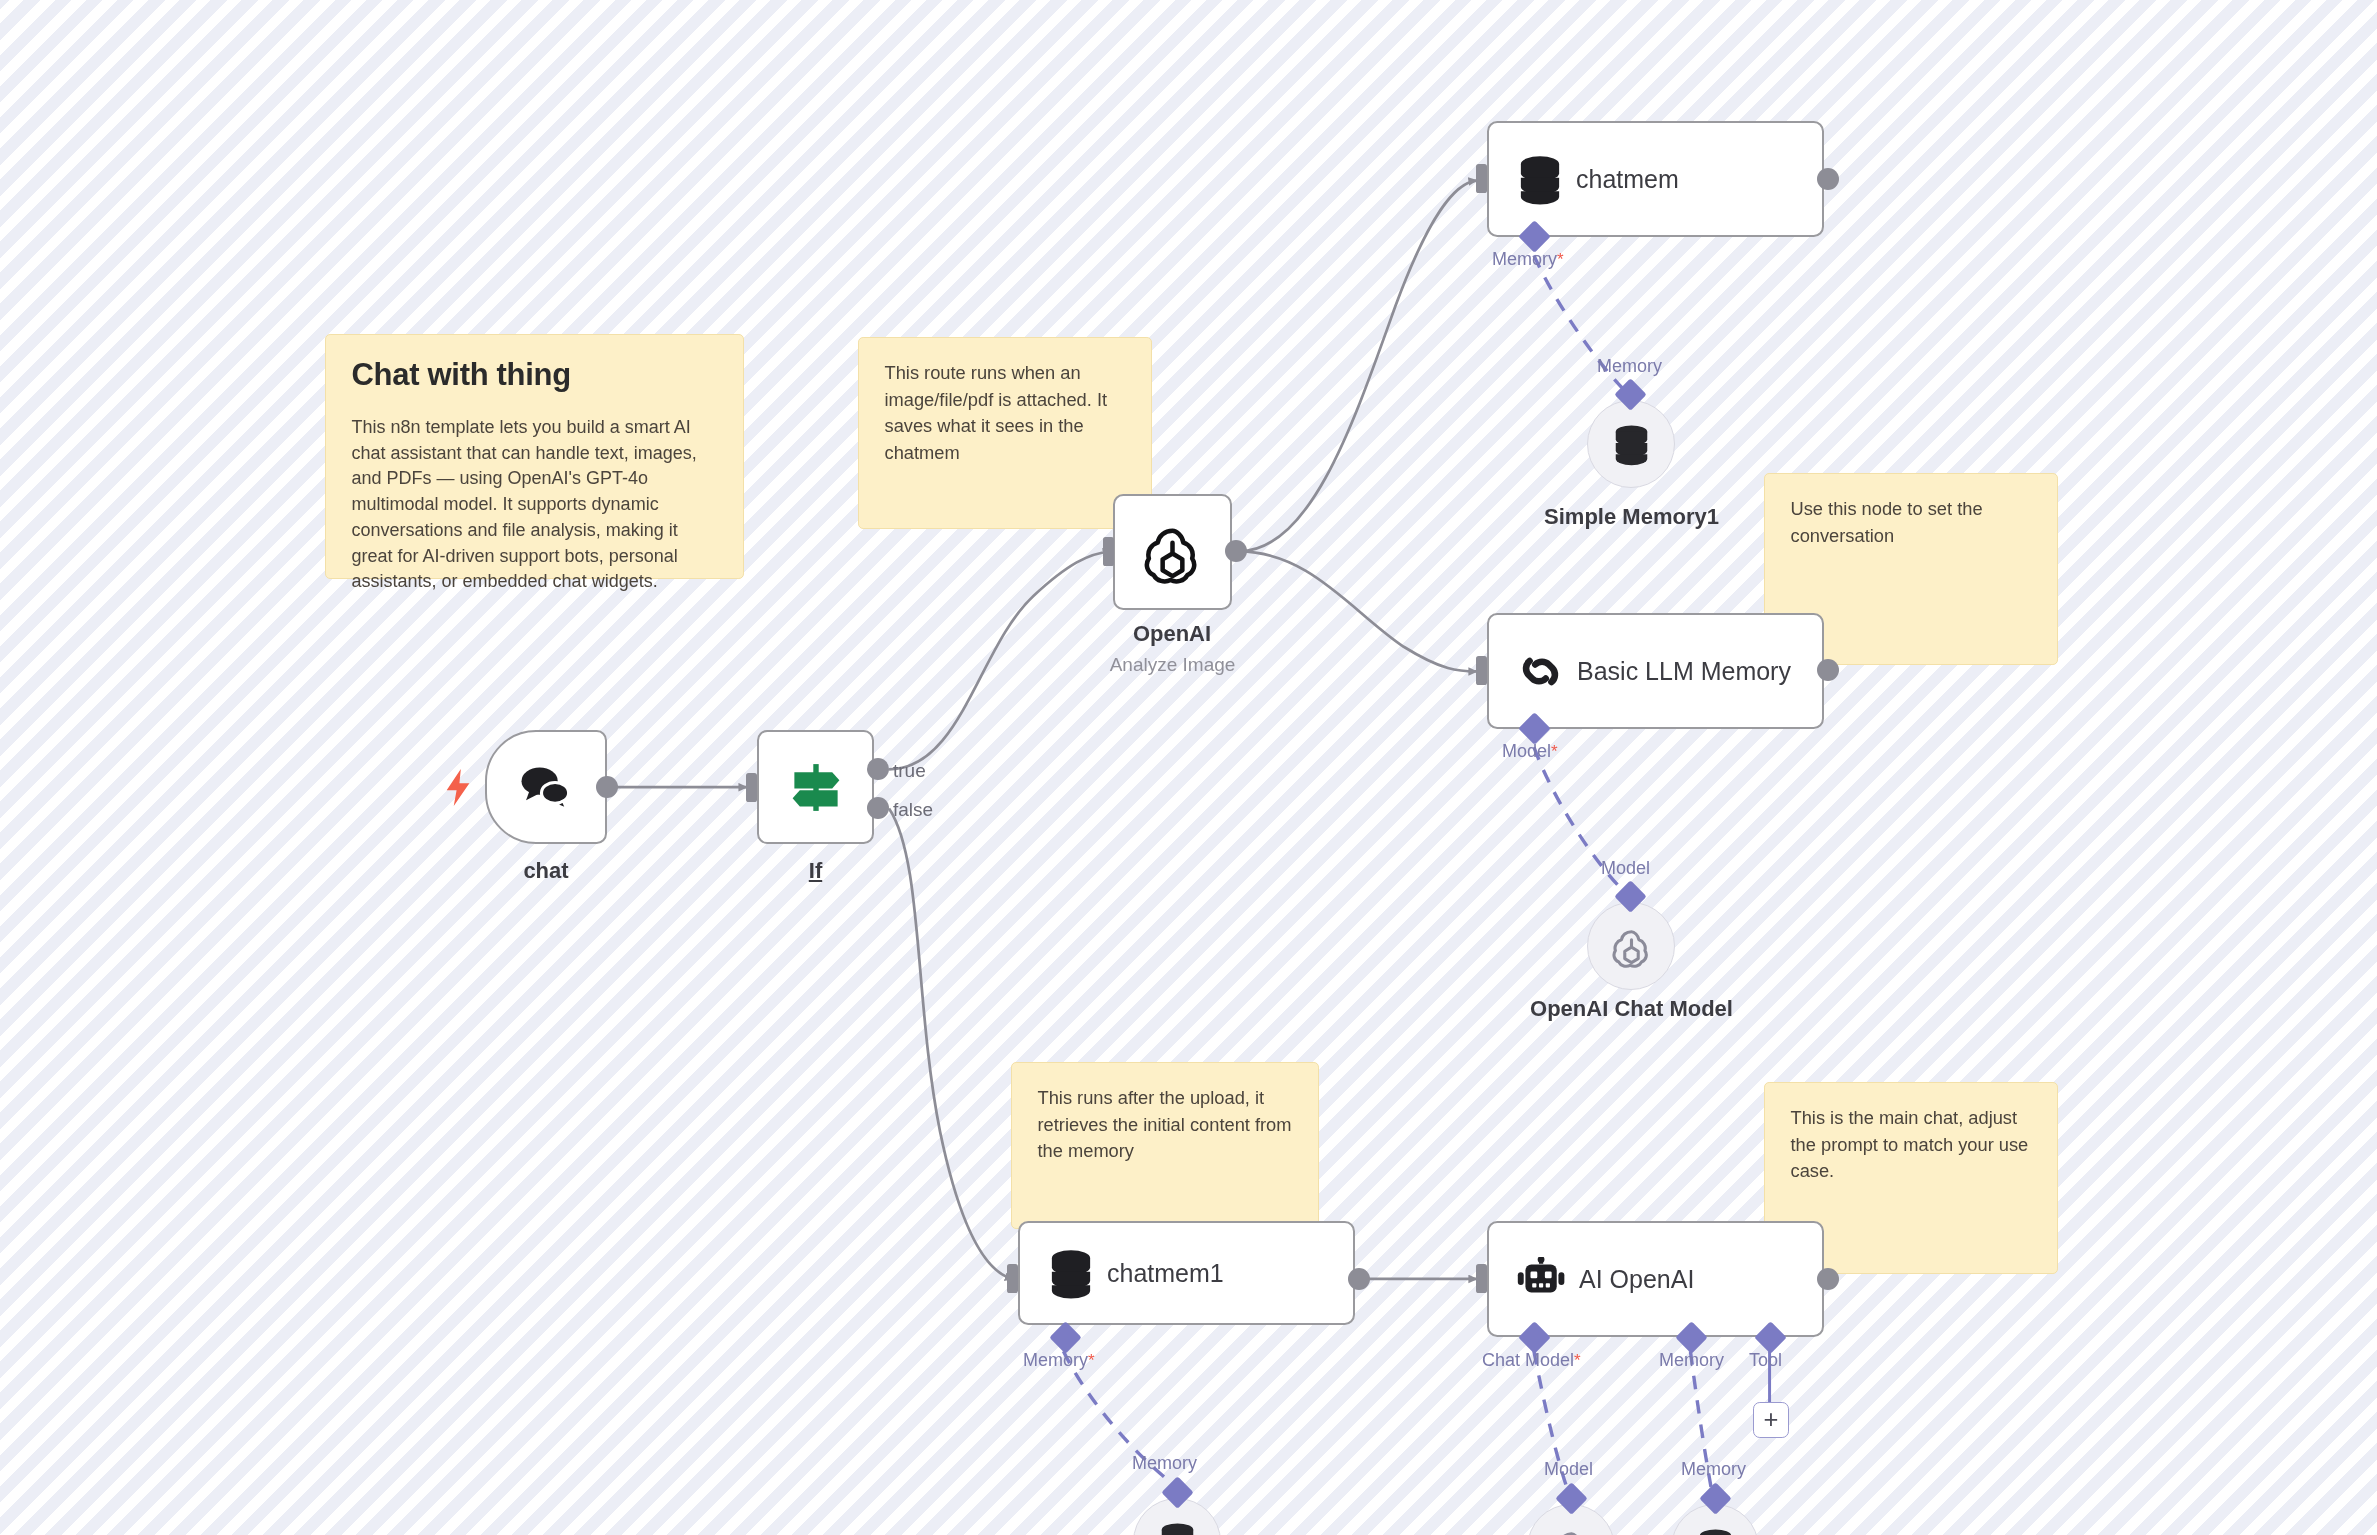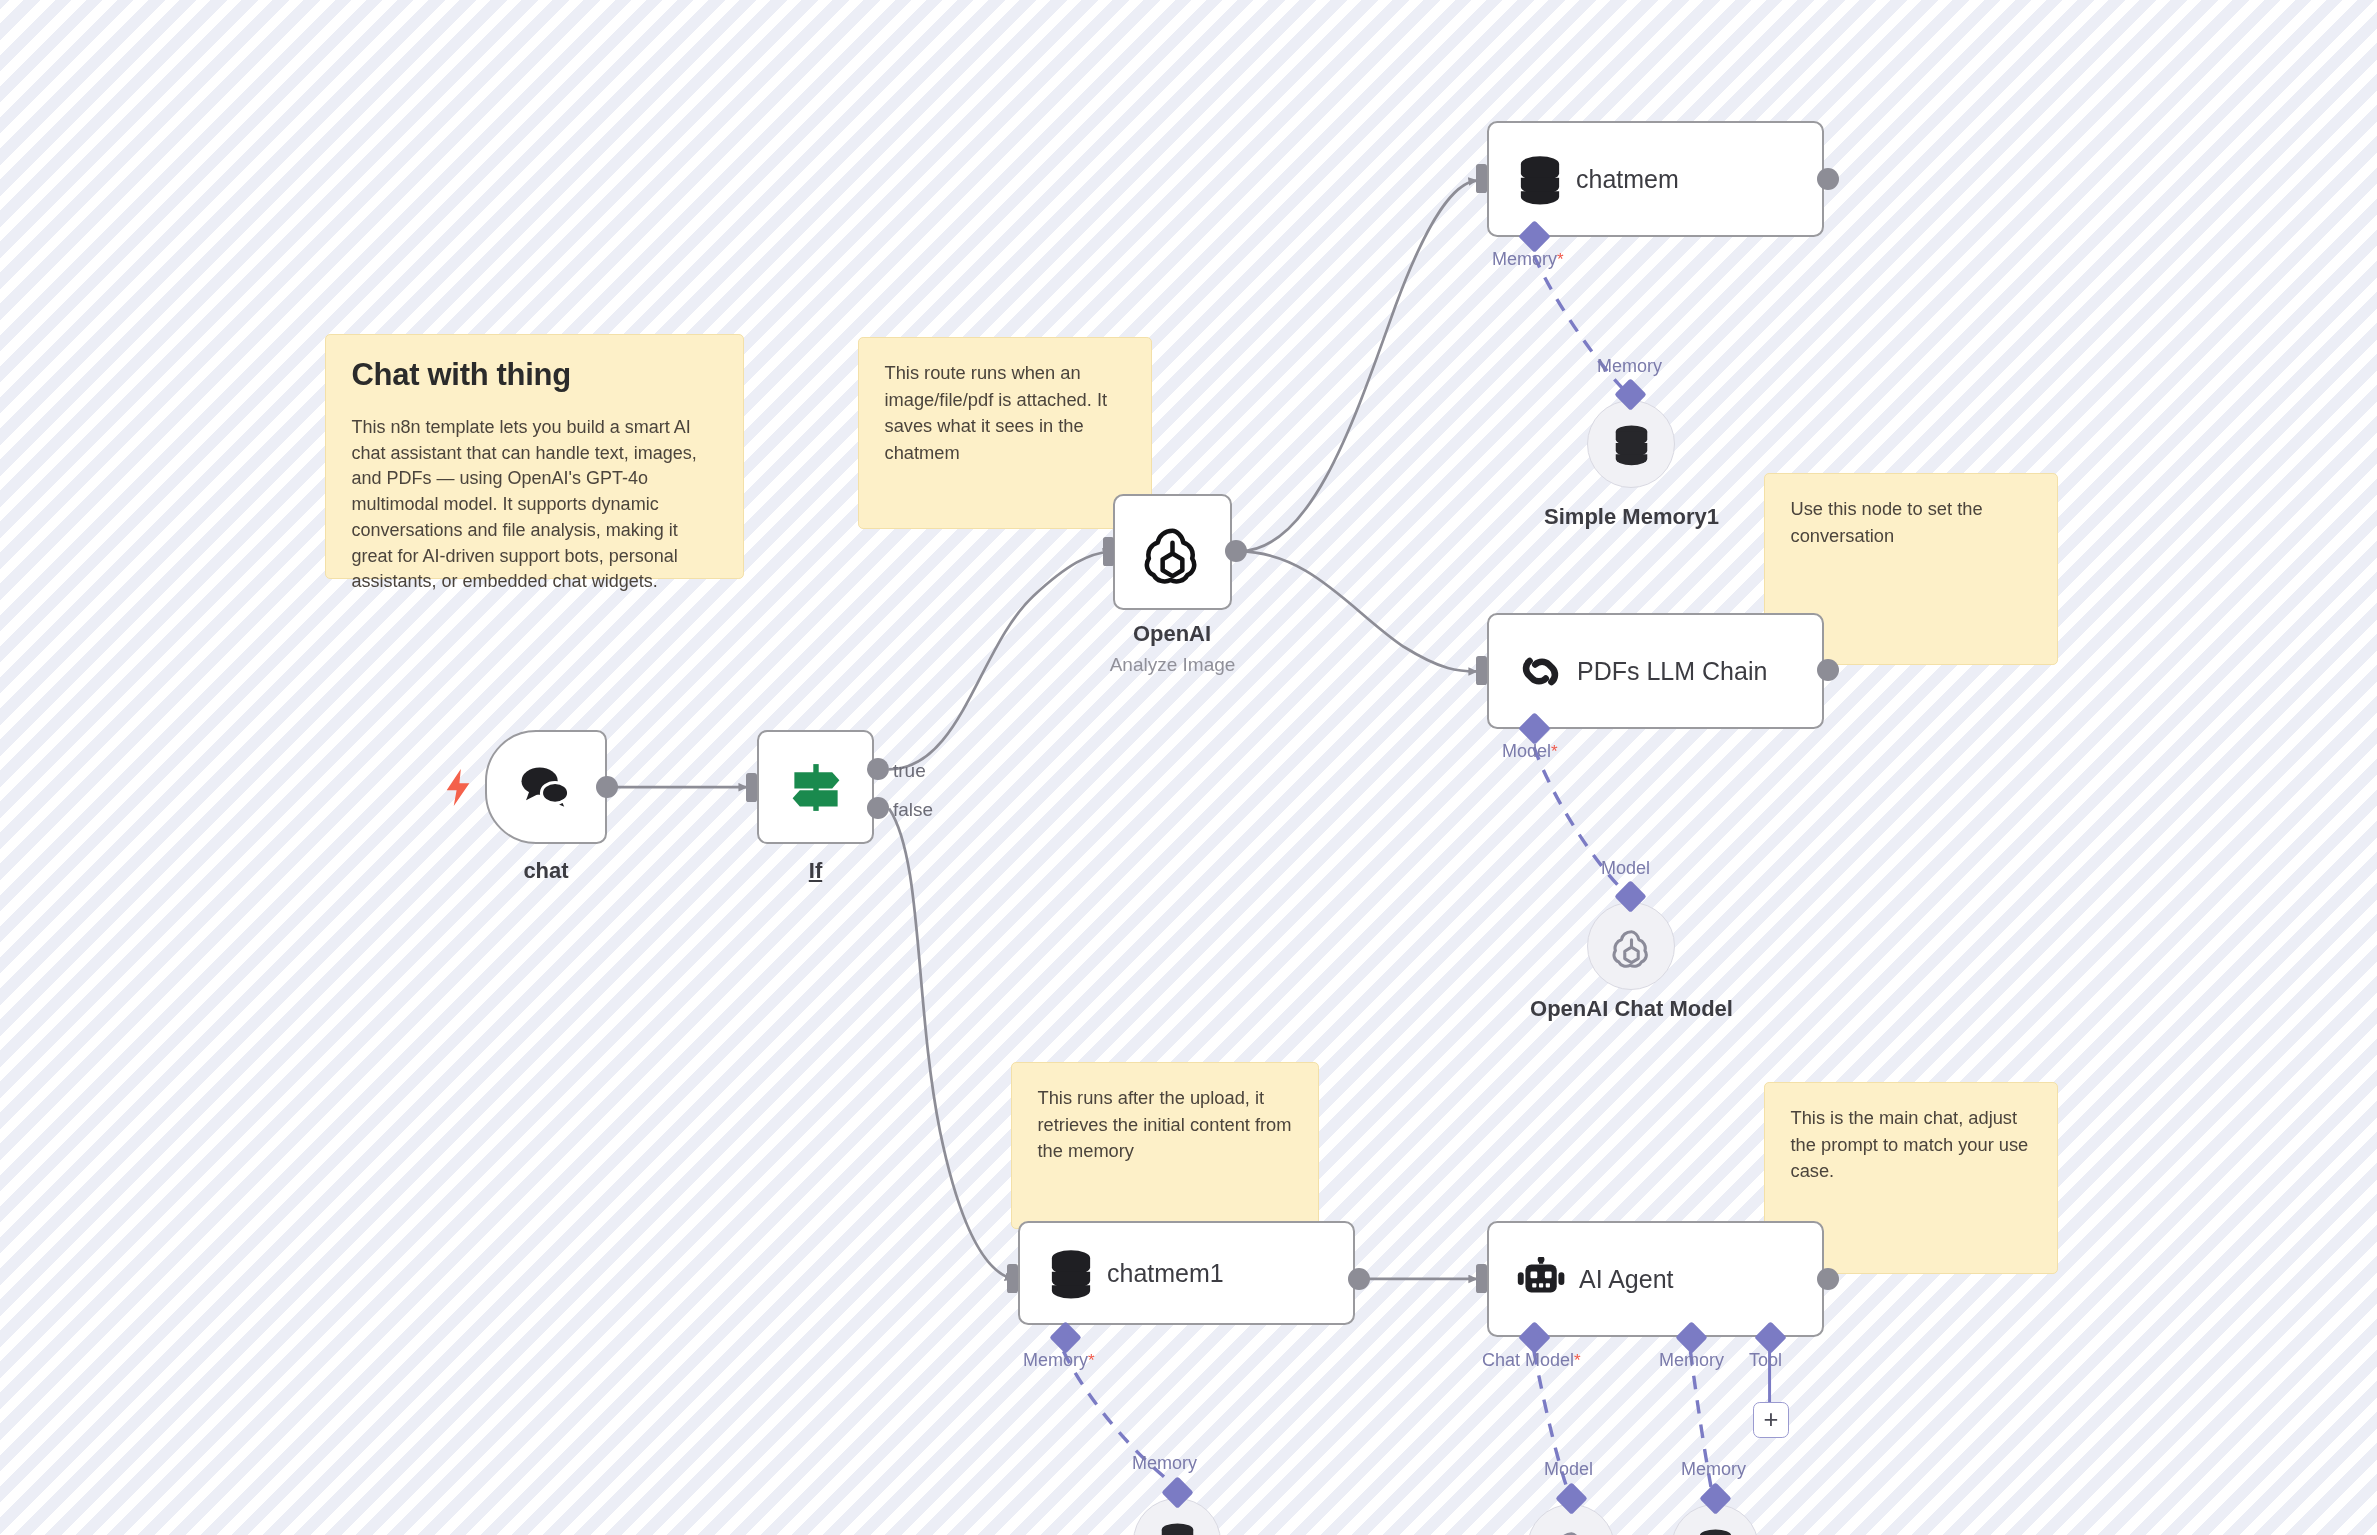--- a/index.html
+++ b/index.html
@@ -329,21 +329,21 @@
 
   <div class="node" style="left:1487px; top:613px; width:337px; height:116px; padding-left:27px;">
     <span class="node-icon">
       <svg viewBox="0 0 56 56" width="49" height="49">
         <g fill="none" stroke="#1f1f23" stroke-width="7.5" stroke-linecap="round">
           <path d="M22 20 a11 11 0 0 1 15.5 0 l4 4 a11 11 0 0 1 -1 16"></path>
           <path d="M34 36 a11 11 0 0 1 -15.5 0 l-4 -4 a11 11 0 0 1 1 -16"></path>
         </g>
       </svg>
     </span>
-    <span class="node-title">PDFs LLM Chain</span>
+    <span class="node-title">Basic LLM Memory</span>
   </div>
   <div class="port-in" style="left:1476px; top:656px;"></div>
   <div class="port-out" style="left:1817px; top:659px;"></div>
   <div class="diamond" style="left:1523px; top:717px;"></div>
   <div class="diamond-label" style="left:1502px; top:741px;">
     <span>Model</span><span class="req-star">*</span>
   </div>
 
   <div class="diamond" style="left:1619px; top:885px;"></div>
   <div class="diamond-label" style="left:1601px; top:858px;">Model</div>
@@ -385,21 +385,21 @@
         <rect x="11" y="9" width="37" height="33" rx="7" fill="#1f1f23"></rect>
         <rect x="2" y="18" width="7" height="15" rx="3.5" fill="#1f1f23"></rect>
         <rect x="50" y="18" width="7" height="15" rx="3.5" fill="#1f1f23"></rect>
         <rect x="17" y="17" width="8" height="8" rx="1.5" fill="#ffffff"></rect>
         <rect x="34" y="17" width="8" height="8" rx="1.5" fill="#ffffff"></rect>
         <rect x="19" y="31" width="5" height="5" rx="1" fill="#ffffff"></rect>
         <rect x="27" y="31" width="5" height="5" rx="1" fill="#ffffff"></rect>
         <rect x="35" y="31" width="5" height="5" rx="1" fill="#ffffff"></rect>
       </svg>
     </span>
-    <span class="node-title">AI Agent</span>
+    <span class="node-title">AI OpenAI</span>
   </div>
   <div class="port-in" style="left:1476px; top:1264px;"></div>
   <div class="port-out" style="left:1817px; top:1268px;"></div>
 
   <div class="diamond" style="left:1523px; top:1326px;"></div>
   <div class="diamond-label" style="left:1482px; top:1350px;">
     <span>Chat Model</span><span class="req-star">*</span>
   </div>
 
   <div class="diamond" style="left:1680px; top:1326px;"></div>

